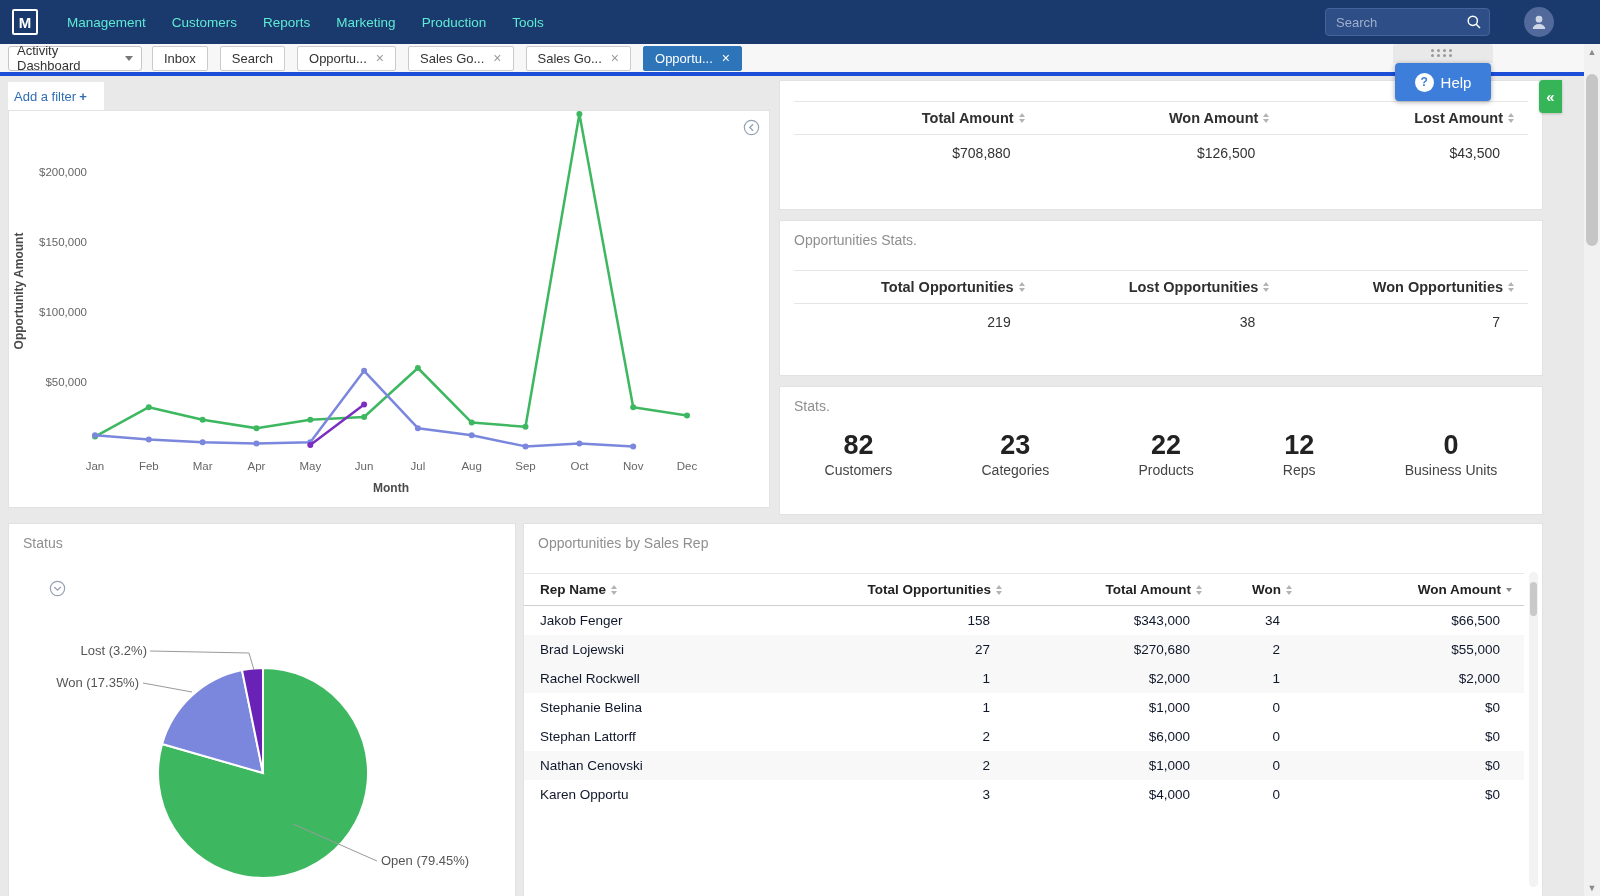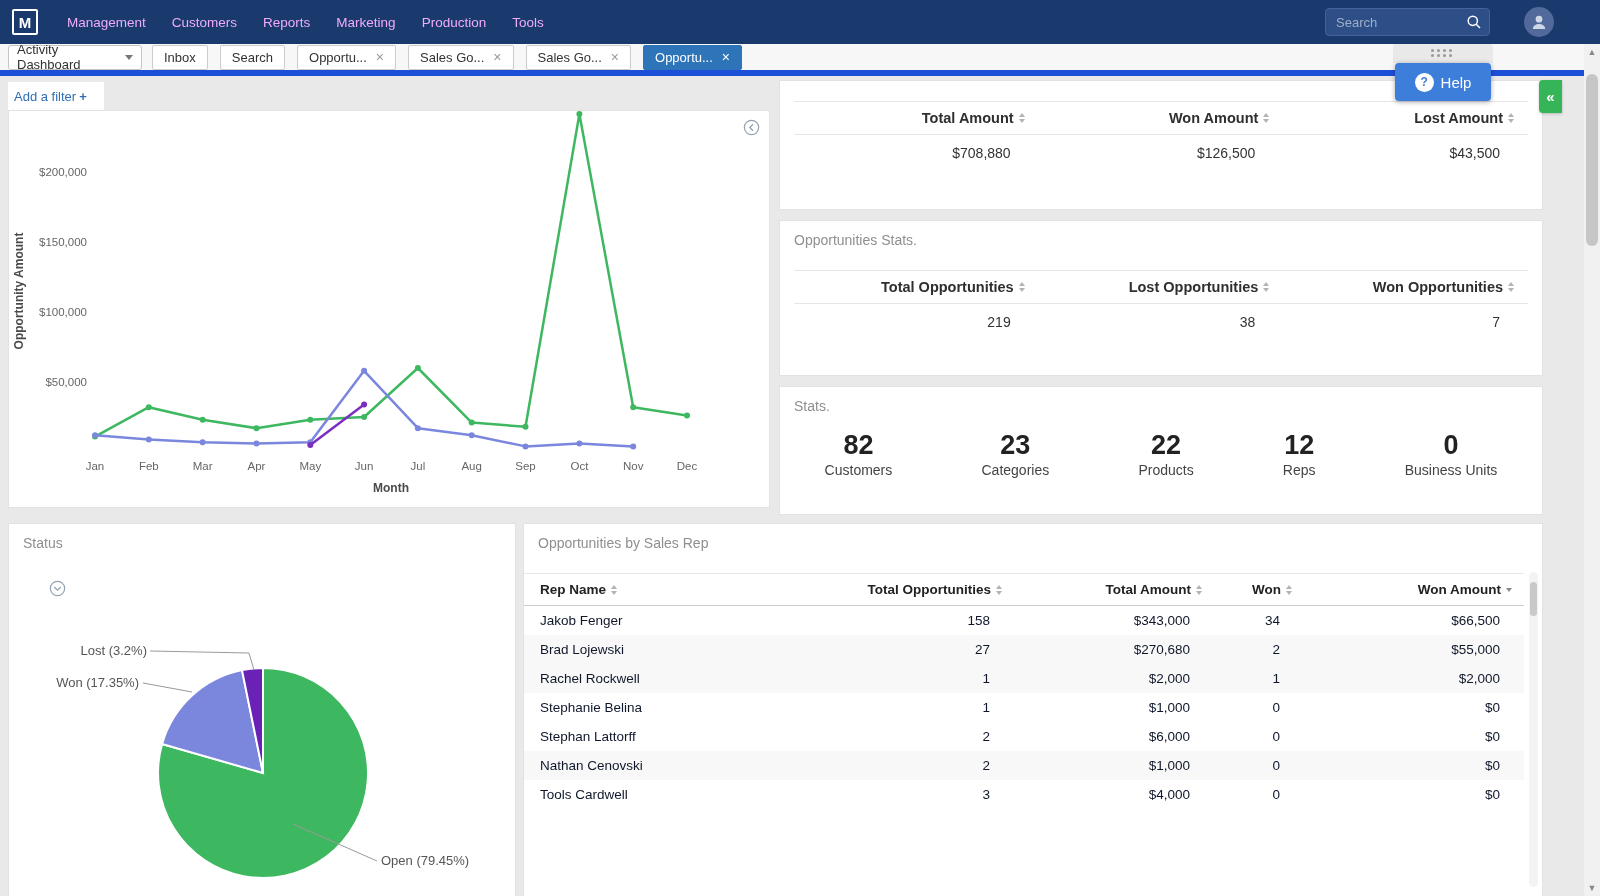--- a/index.html
+++ b/index.html
@@ -7,34 +7,34 @@
   body{position:relative;overflow:hidden;background:#e9e9e9;color:#333;
        font-family:"Liberation Sans",sans-serif;font-size:13px;}
 
   
   .topnav{position:absolute;top:0;left:0;right:0;height:44px;background:#1a3a6d;
           display:flex;align-items:center;z-index:30;}
   .logo{width:26px;height:26px;border:2px solid #fff;border-radius:2px;color:#fff;
         font-weight:bold;font-size:15px;display:flex;align-items:center;justify-content:center;
         margin:0 16px 0 12px;cursor:pointer;}
   .nav-list{display:flex;height:100%;align-items:center;}
-  .nav-item{color:#f0abfc;font-size:13.5px;padding:0 13px;height:37px;display:flex;
+  .nav-item{color:#5eead4;font-size:13.5px;padding:0 13px;height:37px;display:flex;
             align-items:center;cursor:pointer;white-space:nowrap;}
   .search-wrap{position:absolute;right:110px;top:8px;width:165px;height:28px;}
   .search-input{width:100%;height:100%;background:#2d4e86;border:1px solid #456399;
                 border-radius:4px;color:#e6ecf6;font-size:13px;padding:0 30px 0 10px;
                 outline:none;font-family:inherit;}
   .search-input::placeholder{color:#9fafcd;}
   .search-icon{position:absolute;right:8px;top:6px;width:16px;height:16px;cursor:pointer;}
   .avatar{position:absolute;right:46px;top:7px;width:30px;height:30px;border-radius:50%;
           background:#51699b;display:flex;align-items:center;justify-content:center;cursor:pointer;}
 
   
   .tabbar{position:absolute;top:44px;left:0;right:0;height:32px;background:#f7f7f7;
-          border-bottom:6px solid #1d4ed8;display:flex;align-items:center;padding-left:8px;z-index:20;}
+          border-bottom:4px solid #1d4ed8;display:flex;align-items:center;padding-left:8px;z-index:20;}
   .dash-select{width:134px;height:25px;background:#fff;border:1px solid #c5c5c5;border-radius:3px;
                display:flex;align-items:center;justify-content:space-between;padding:0 8px;
                font-size:13px;color:#333;margin-right:10px;cursor:pointer;}
   .caret{width:0;height:0;border-left:4px solid transparent;border-right:4px solid transparent;
          border-top:5px solid #777;}
   .tab-list{display:flex;gap:12px;align-items:center;}
   .tab{height:25px;background:#fff;border:1px solid #ccc;border-radius:2px;display:flex;
        align-items:center;gap:9px;padding:0 11px;font-size:13px;color:#333;cursor:pointer;white-space:nowrap;}
   .tab .tab-close{color:#999;font-size:14px;line-height:1;cursor:pointer;}
   .tab.active{background:#2e74b9;border-color:#2e74b9;color:#fff;}
@@ -475,21 +475,21 @@
           <td class="al-right">$0</td>
         </tr>
         <tr class="even">
           <td class="al-left">Nathan Cenovski</td>
           <td class="al-right">2</td>
           <td class="al-right">$1,000</td>
           <td class="al-right">0</td>
           <td class="al-right">$0</td>
         </tr>
         <tr>
-          <td class="al-left">Tools Cardwell</td>
+          <td class="al-left">Karen Opportu</td>
           <td class="al-right">3</td>
           <td class="al-right">$4,000</td>
           <td class="al-right">0</td>
           <td class="al-right">$0</td>
         </tr>
       </tbody>
   </table>
   <div class="mini-scrollbar">
     <div class="thumb"></div>
   </div>

